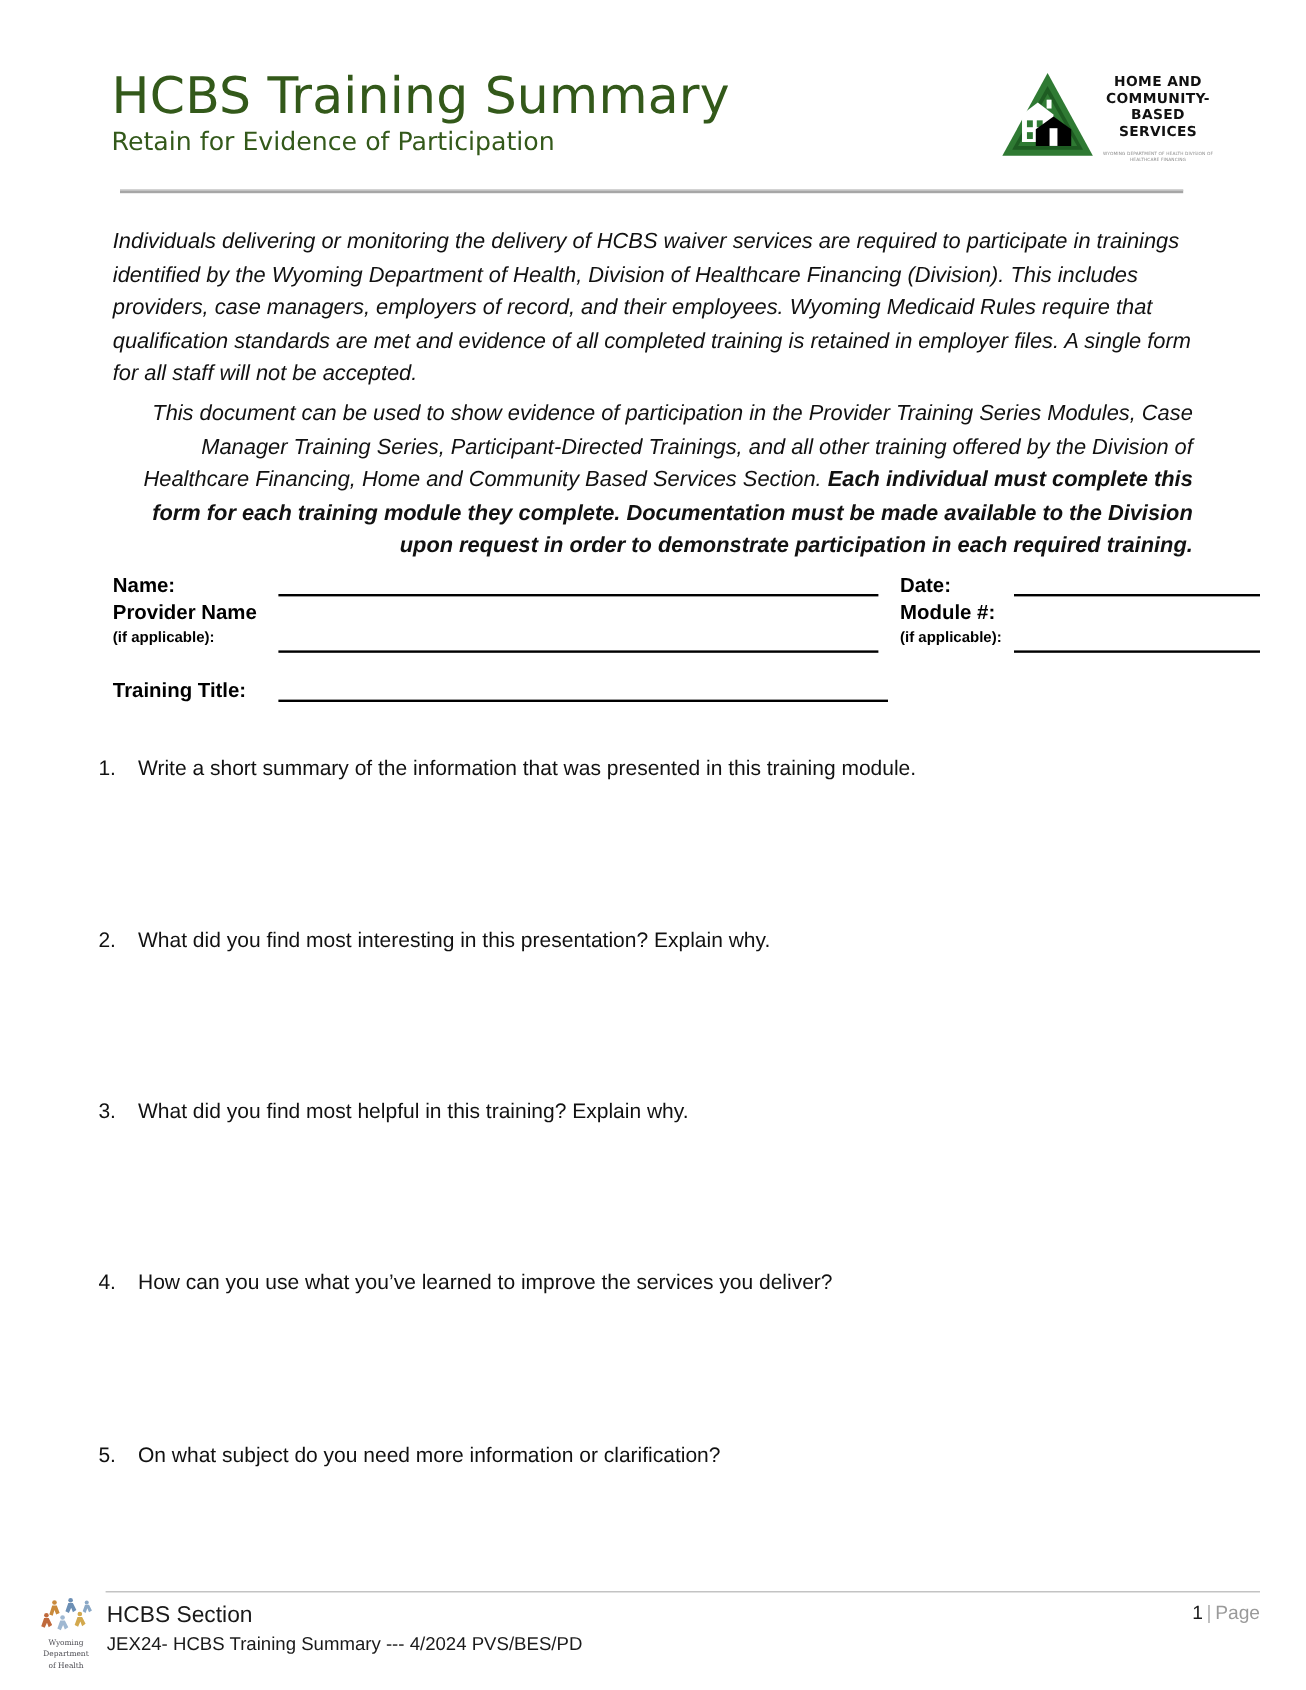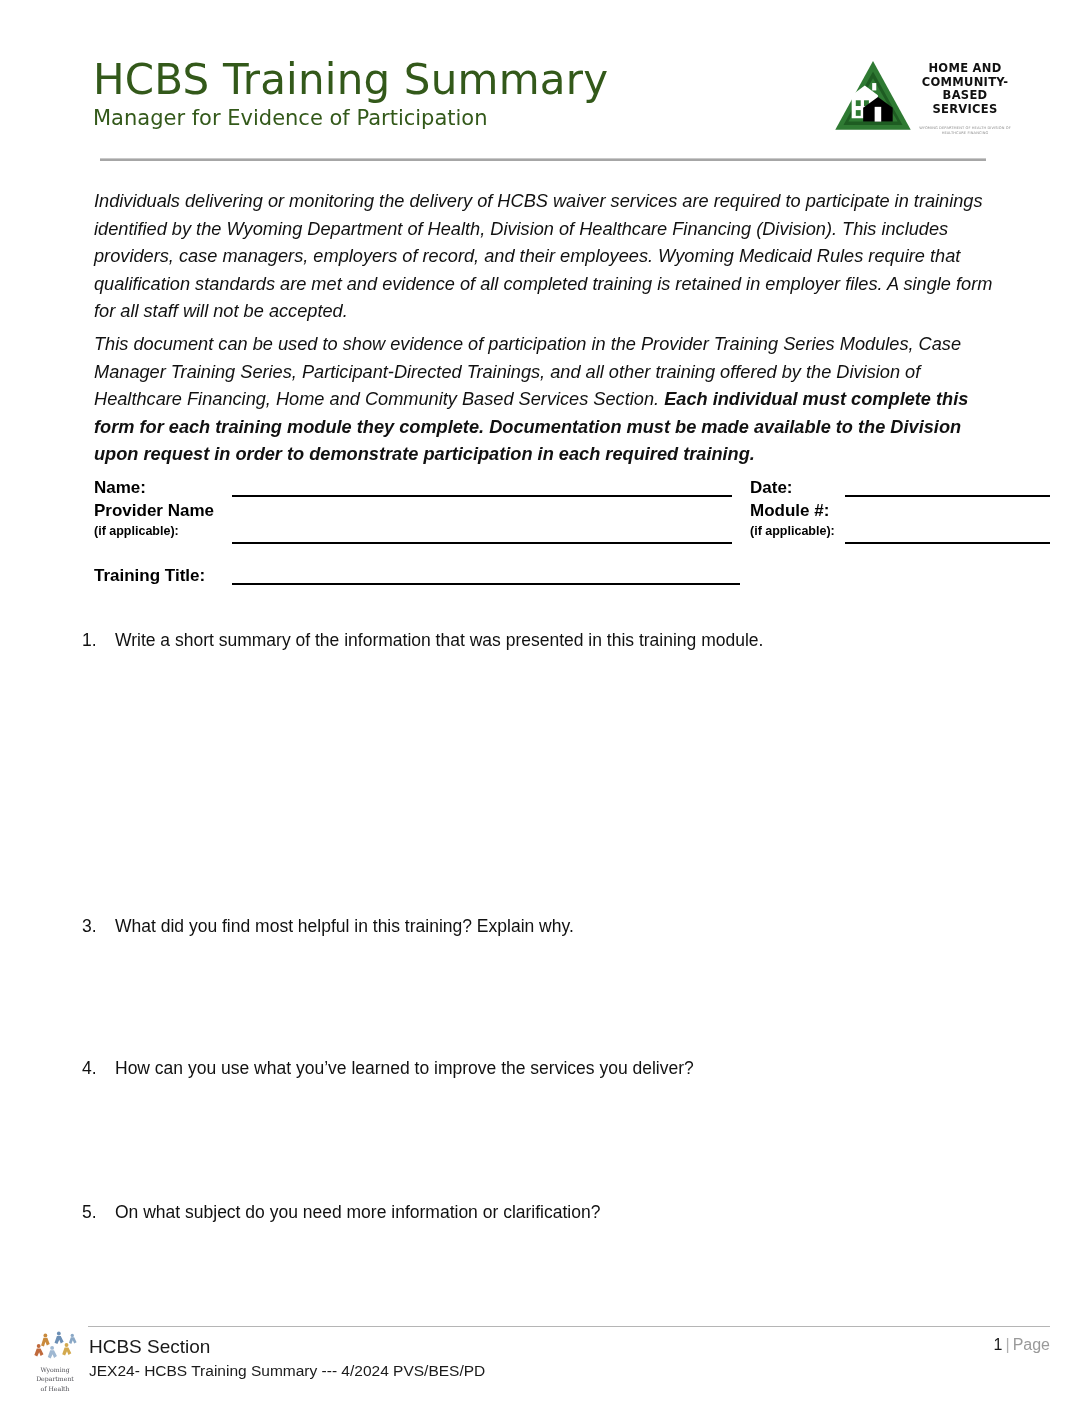--- a/index.html
+++ b/index.html
@@ -109,21 +109,21 @@
     left: 94px;
     width: 900px;
     font-family: "Liberation Sans", sans-serif;
     font-style: italic;
     font-size: 18.2px;
     line-height: 27.5px;
     color: #111111;
     text-align: left;
   }
   #intro-1 { top: 188px; }
-  #intro-2 { top: 331px; }
+  #intro-2 { top: 331px; text-align: right; }
   .intro b {
     font-weight: 700;
     font-style: italic;
   }
 
   
   .formarea {
     position: absolute;
     left: 0;
     top: 470px;
@@ -259,21 +259,21 @@
 </style>
 </head>
 <body>
 
 <div class="page">
 
   <div class="header">
 
     <div class="title-block">
       <div class="doc-title">HCBS Training Summary</div>
-      <div class="doc-subtitle">Manager for Evidence of Participation</div>
+      <div class="doc-subtitle">Retain for Evidence of Participation</div>
     </div>
 
     <div class="logo-wrap">
       <svg class="logo-triangle" viewBox="0 0 100 100">
         <polygon points="50,6 96,90 4,90" fill="#2f7a33"></polygon>
         <polygon points="50,19 86,84 14,84" fill="#1e5c22"></polygon>
         <polygon points="50,27 80,80 20,80" fill="#2f7a33"></polygon>
 
         <polygon points="40,36 56,48 56,76 24,76 24,48" fill="#ffffff"></polygon>
         <rect x="49" y="33" width="5" height="9" fill="#ffffff"></rect>
@@ -318,20 +318,21 @@
     <div class="lbl" id="lbl-module">Module #:</div>
     <div class="lbl-sm" id="lbl-module2">(if applicable):</div>
     <div class="rule" id="rule-module"></div>
 
     <div class="lbl" id="lbl-training">Training Title:</div>
     <div class="rule" id="rule-training"></div>
   </div>
 
   <div class="question" id="q-1"><span class="qnum">1.</span><span>Write a short summary of the information that was presented in this training module.</span></div>
 
+  <div class="question" id="q-2"><span class="qnum">2.</span><span>What did you find most interesting in this presentation?  Explain why.</span></div>
 
   <div class="question" id="q-3"><span class="qnum">3.</span><span>What did you find most helpful in this training?  Explain why.</span></div>
 
   <div class="question" id="q-4"><span class="qnum">4.</span><span>How can you use what you’ve learned to improve the services you deliver?</span></div>
 
   <div class="question" id="q-5"><span class="qnum">5.</span><span>On what subject do you need more information or clarification?</span></div>
 
   <div class="footer">
     <div class="footer-rule"></div>
 

